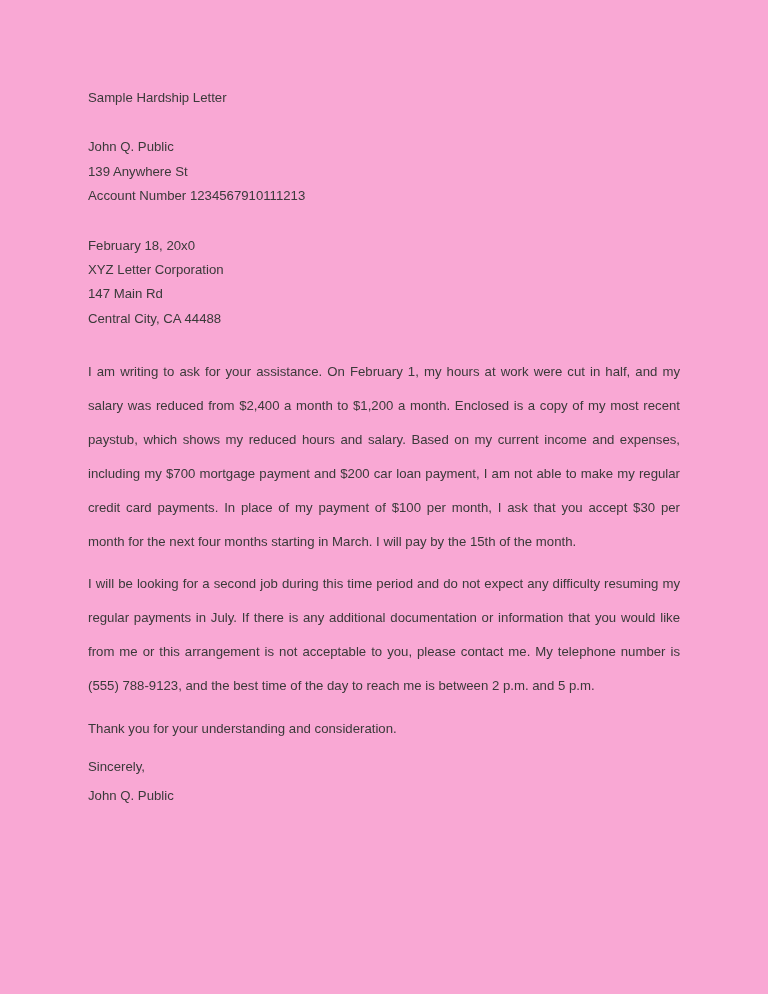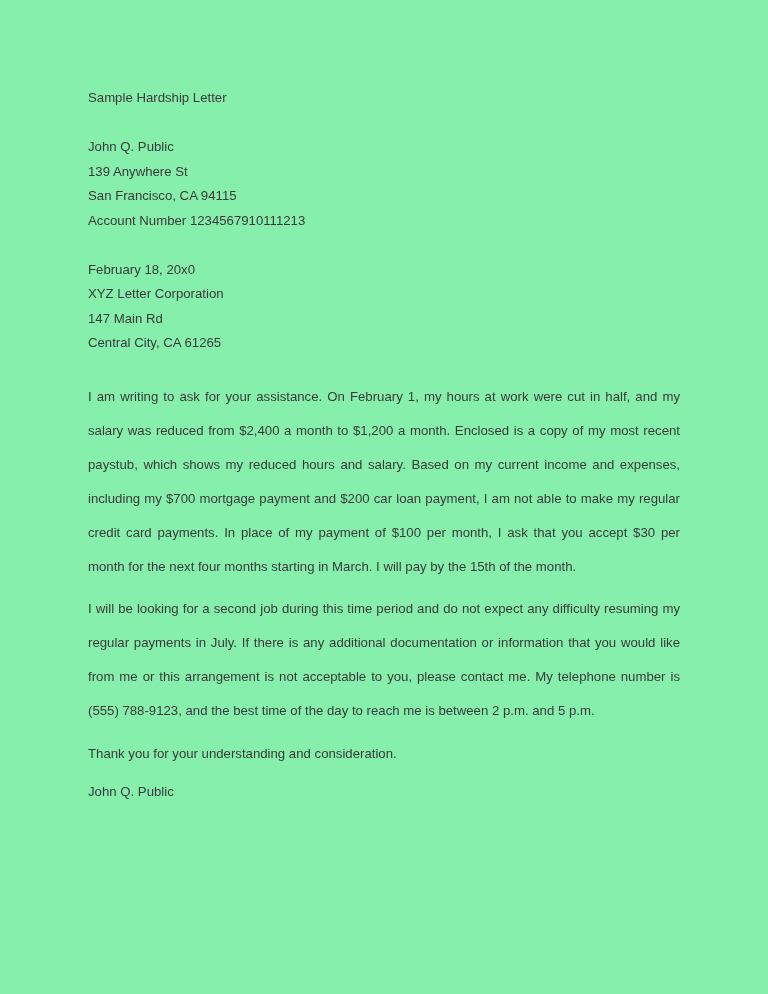--- a/index.html
+++ b/index.html
@@ -14,21 +14,21 @@
     font-family: "Liberation Sans", sans-serif;
     color: #3a3a3a;
     -webkit-font-smoothing: antialiased;
   }
 
   .page {
     position: relative;
     box-sizing: border-box;
     width: 768px;
     height: 994px;
-    background: #86efac;
+    background: #f9a8d4;
     padding: 86px 88px 0 88px;
   }
 
   .doc-body {
     width: 592px;
   }
 
   
   .block-tight {
     font-size: 13.2px;
@@ -87,46 +87,46 @@
 <div class="page">
   <div class="doc-body">
 
     <div class="title-line">Sample Hardship Letter</div>
 
     <div class="gap-sender"></div>
 
     <div class="block-tight">
       <div class="line">John Q. Public</div>
       <div class="line">139 Anywhere St</div>
-      <div class="line">San Francisco, CA 94115</div>
       <div class="line">Account Number 1234567910111213</div>
     </div>
 
     <div class="gap-date"></div>
 
     <div class="block-tight">
       <div class="line">February 18, 20x0</div>
       <div class="line">XYZ Letter Corporation</div>
       <div class="line">147 Main Rd</div>
-      <div class="line">Central City, CA 61265</div>
+      <div class="line">Central City, CA 44488</div>
     </div>
 
     <div class="gap-recip"></div>
 
 
     <p class="para">I am writing to ask for your assistance. On February 1, my hours at work were cut in half, and my salary was reduced from $2,400 a month to $1,200 a month. Enclosed is a copy of my most recent paystub, which shows my reduced hours and salary. Based on my current income and expenses, including my $700 mortgage payment and $200 car loan payment, I am not able to make my regular credit card payments. In place of my payment of $100 per month, I ask that you accept $30 per month for the next four months starting in March. I will pay by the 15th of the month.</p>
 
     <div class="gap-after-p1"></div>
 
     <p class="para">I will be looking for a second job during this time period and do not expect any difficulty resuming my regular payments in July. If there is any additional documentation or information that you would like from me or this arrangement is not acceptable to you, please contact me. My telephone number is (555) 788-9123, and the best time of the day to reach me is between 2 p.m. and 5 p.m.</p>
 
     <div class="gap-after-p2"></div>
 
     <div class="closing-thanks">Thank you for your understanding and consideration.</div>
 
     <div class="gap-before-sign"></div>
 
     <div class="signature">
+      <div>Sincerely,</div>
       <div>John Q. Public</div>
     </div>
 
   </div>
 </div>
 
 </body></html>

